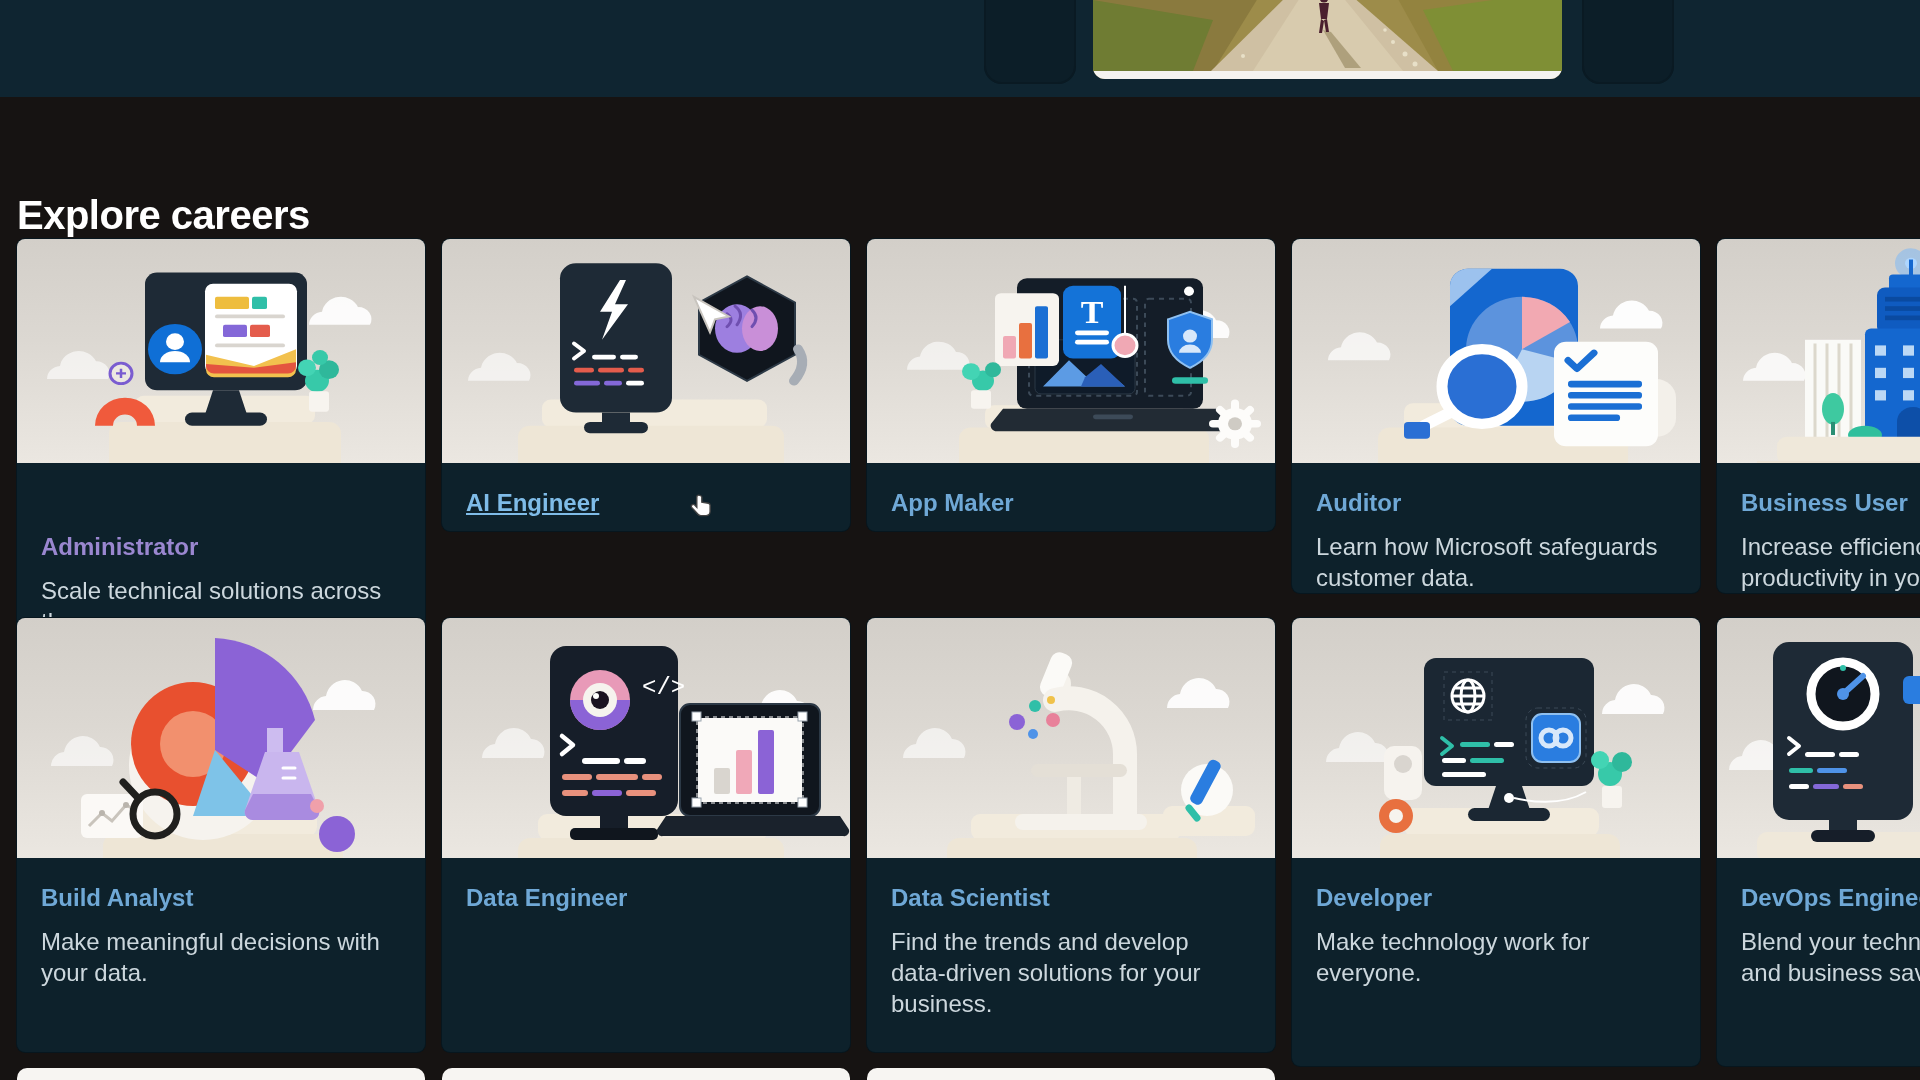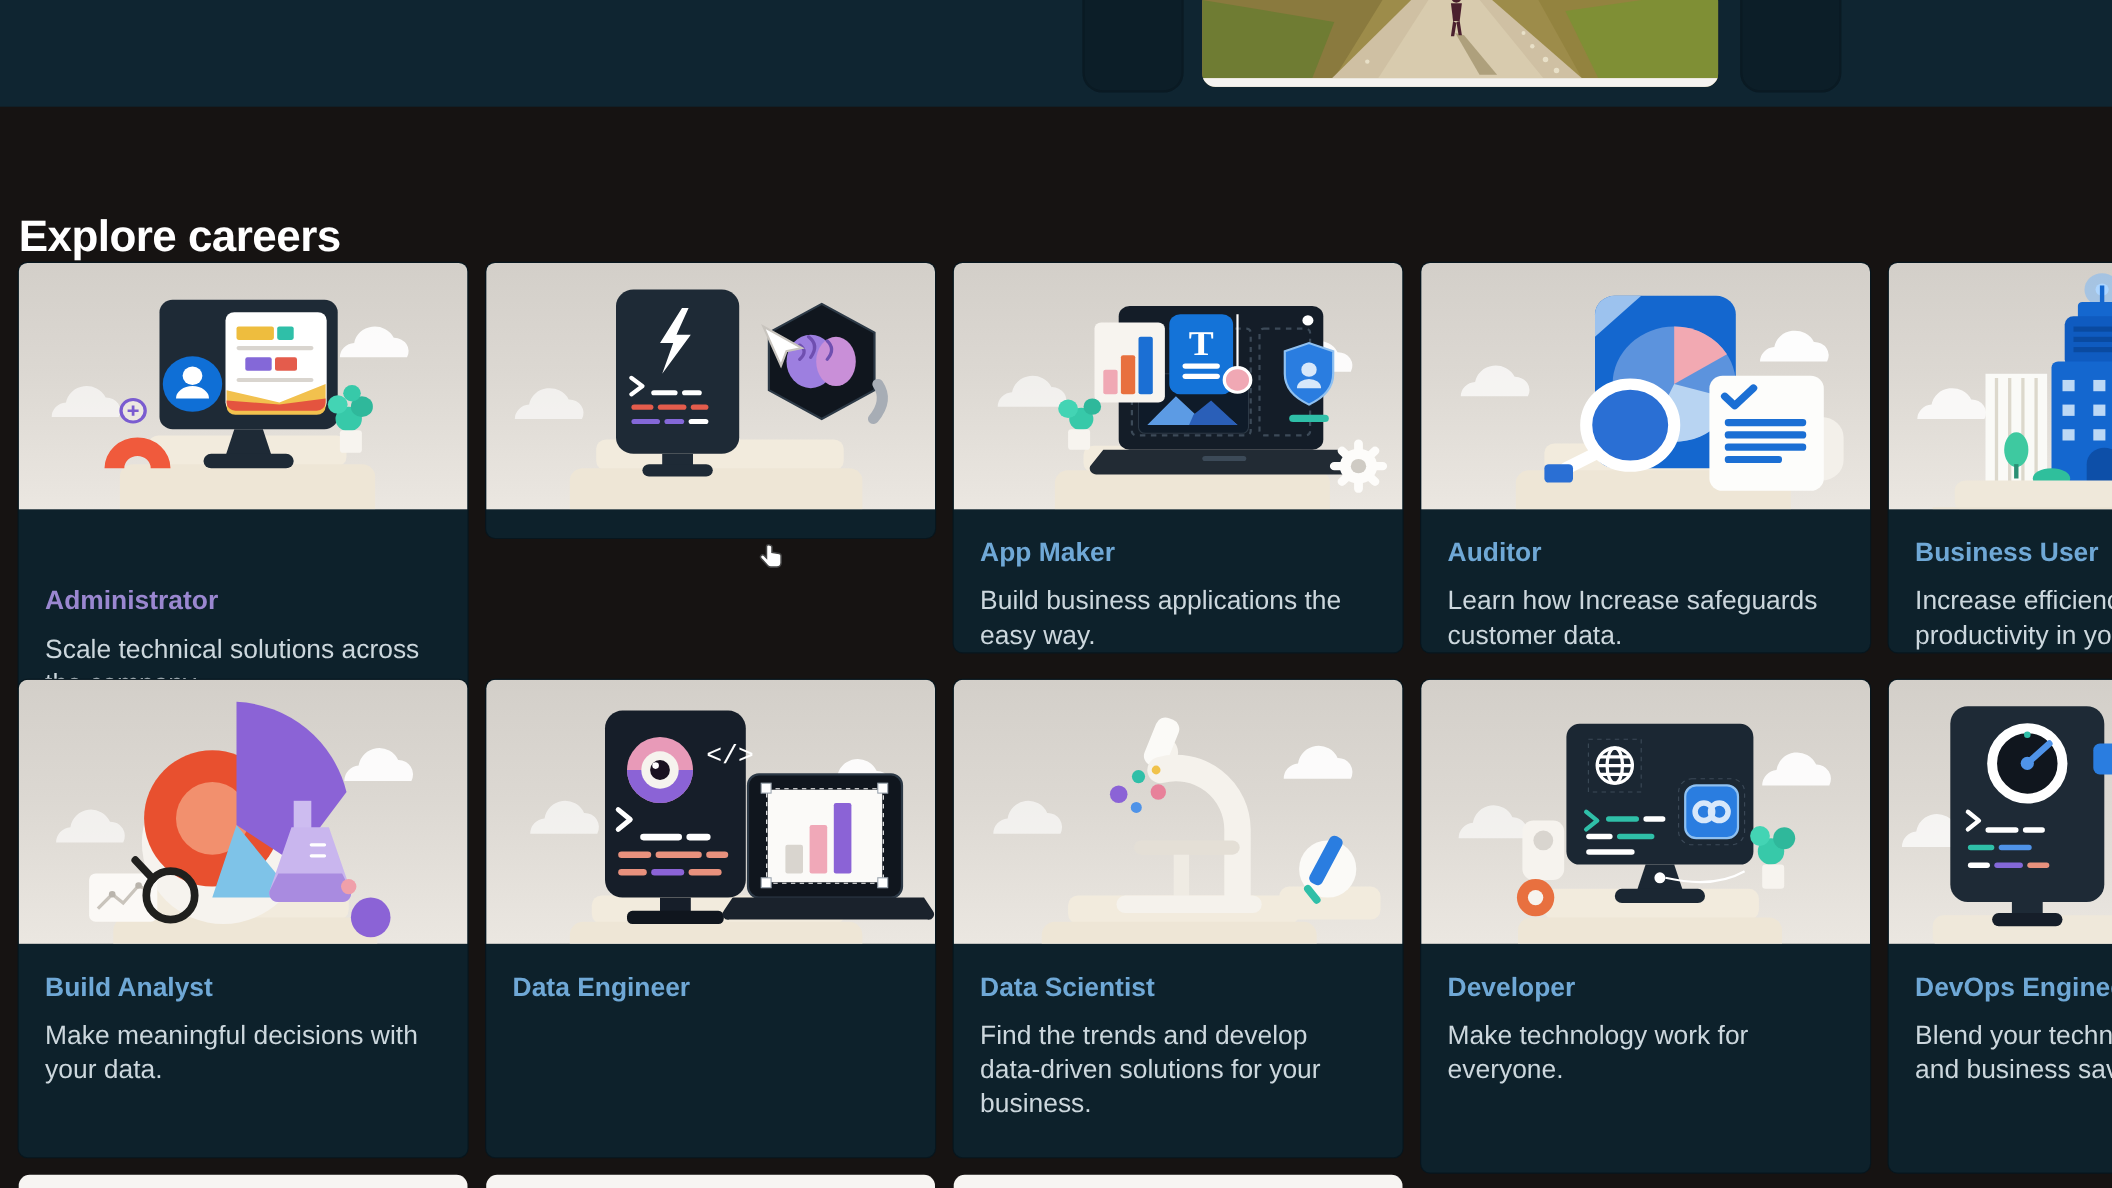--- a/index.html
+++ b/index.html
@@ -141,20 +141,21 @@
         <rect x="142" y="196" width="64" height="12" rx="6" fill="#1e2a36"></rect>
         <path d="M305 40l48 28v56l-48 28-48-28V68z" fill="#10161e" stroke="#2c3946" stroke-width="2"></path>
         <ellipse cx="295" cy="96" rx="22" ry="26" fill="#9d7fe0"></ellipse>
         <ellipse cx="318" cy="96" rx="18" ry="24" fill="#c98fd8"></ellipse>
         <path d="M285 80q8 6 0 14m8-22q10 8 2 20m15-16q8 8 0 18" stroke="#6f4fb0" stroke-width="3" fill="none" stroke-linecap="round"></path>
         <path d="M252 62l16 38 5-14 14-3z" fill="#fff" stroke="#c8c4be" stroke-width="2"></path>
         <path d="M352 152q14-18 4-34" stroke="#a7adb5" stroke-width="10" fill="none" stroke-linecap="round"></path>
       </svg>
     </div>
     <div class="card-body">
+      <h3 class="title hovered">AI Engineer</h3>
     </div>
   </article>
 
   <article class="card row1" style="left:867px;top:239px">
     <div class="illus">
       <svg viewBox="0 0 408 240" height="224" preserveAspectRatio="none">
         <path d="M40 140a14 14 0 0 1 13-14a19 19 0 0 1 36-5a13 13 0 0 1 12 19z" fill="#fff" opacity=".6"></path>
         <path d="M300 106a14 14 0 0 1 13-14a19 19 0 0 1 36-5a13 13 0 0 1 12 19z" fill="#fff" opacity=".9"></path>
         <rect x="118" y="178" width="200" height="26" rx="9" fill="#f2ebdd"></rect>
         <rect x="92" y="202" width="250" height="56" rx="12" fill="#eee6d6"></rect>
@@ -189,21 +190,20 @@
            <circle cx="368" cy="198" r="7" fill="#cfcbc4"></circle>
           </g>
         <circle cx="116" cy="152" r="11" fill="#37c9a9"></circle>
           <circle cx="104" cy="142" r="9" fill="#43d4b4"></circle>
         <circle cx="126" cy="140" r="8" fill="#2fb89b"></circle>
         <rect x="104" y="162" width="20" height="20" rx="3" fill="#f7f4ef"></rect>
       </svg>
     </div>
     <div class="card-body">
       <h3 class="title">App Maker</h3>
-      <p class="desc">Build business applications the easy way.</p>
     </div>
   </article>
 
   <article class="card row1" style="left:1292px;top:239px">
     <div class="illus">
       <svg viewBox="0 0 408 240" height="224" preserveAspectRatio="none">
         <path d="M36 130a14 14 0 0 1 13-14a19 19 0 0 1 36-5a13 13 0 0 1 12 19z" fill="#fff" opacity=".7"></path>
         <path d="M308 96a14 14 0 0 1 13-14a19 19 0 0 1 36-5a13 13 0 0 1 12 19z" fill="#fff" opacity=".95"></path>
         <rect x="112" y="176" width="200" height="28" rx="9" fill="#f2ebdd"></rect>
         <rect x="86" y="202" width="250" height="56" rx="12" fill="#eee6d6"></rect>
@@ -221,21 +221,21 @@
         <g fill="#1b6fd4">
             <rect x="276" y="152" width="74" height="7" rx="3"></rect>
             <rect x="276" y="164" width="74" height="7" rx="3"></rect>
             <rect x="276" y="176" width="74" height="7" rx="3"></rect>
             <rect x="276" y="188" width="52" height="7" rx="3"></rect>
           </g>
       </svg>
     </div>
     <div class="card-body">
       <h3 class="title">Auditor</h3>
-      <p class="desc">Learn how Increase safeguards customer data.</p>
+      <p class="desc">Learn how Microsoft safeguards customer data.</p>
     </div>
   </article>
 
   <article class="card row1" style="left:1717px;top:239px">
     <div class="illus">
       <svg viewBox="0 0 408 240" height="224" preserveAspectRatio="none">
         <path d="M26 152a14 14 0 0 1 13-14a19 19 0 0 1 36-5a13 13 0 0 1 12 19z" fill="#fff" opacity=".8"></path>
         <circle cx="194" cy="26" r="16" fill="#6db4ff" opacity=".45"></circle>
         <circle cx="194" cy="26" r="6" fill="#aed6ff"></circle>
         <rect x="88" y="108" width="56" height="112" fill="#fafaf7"></rect>

